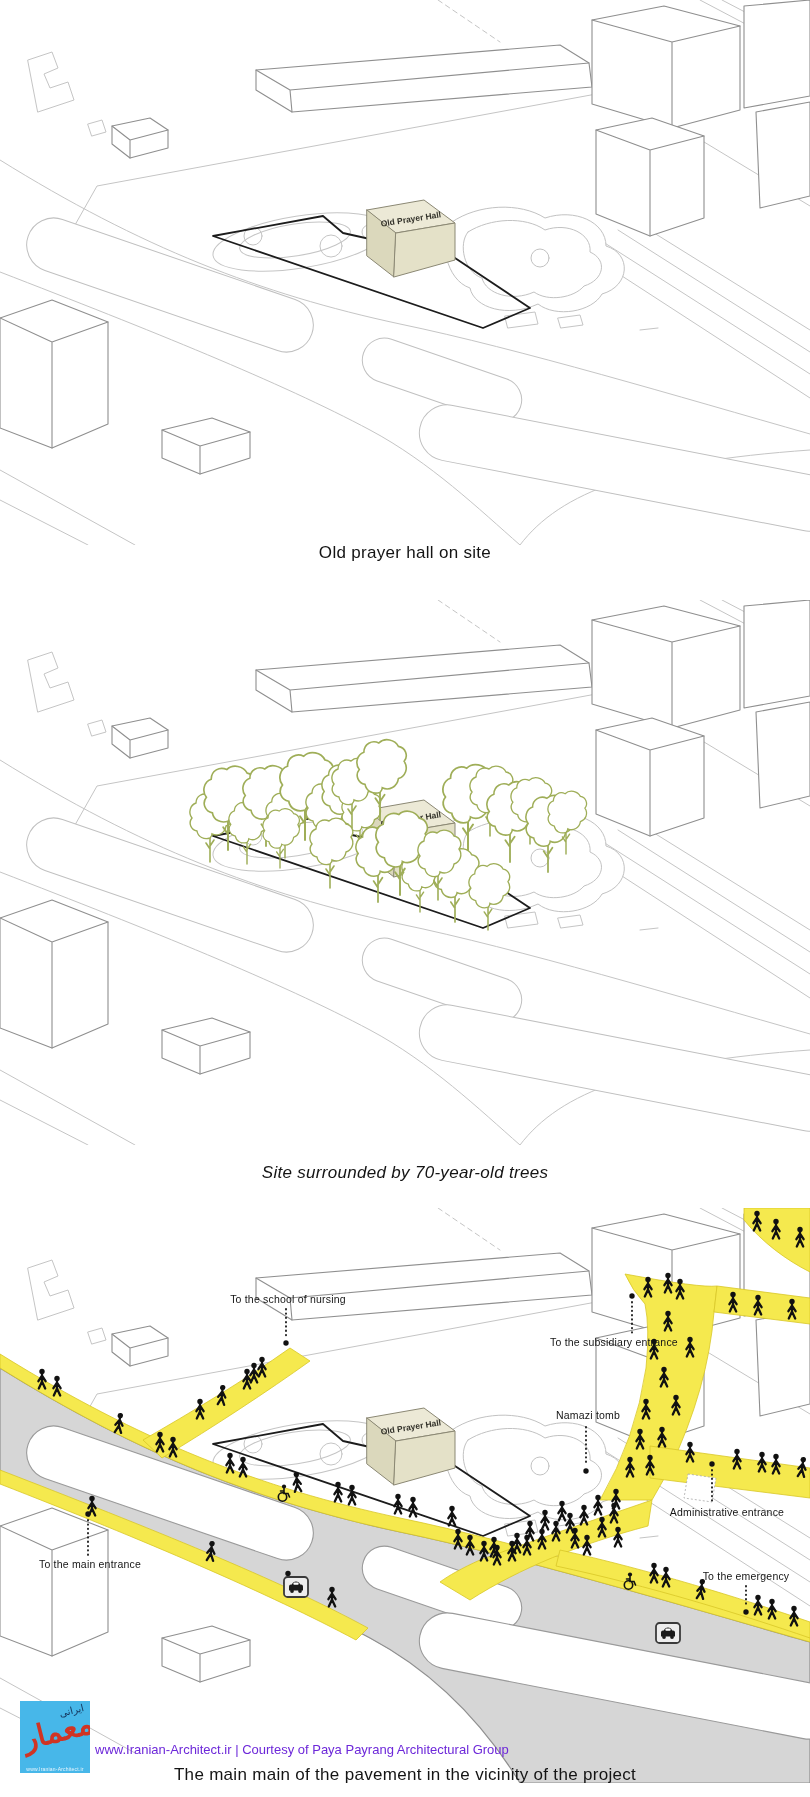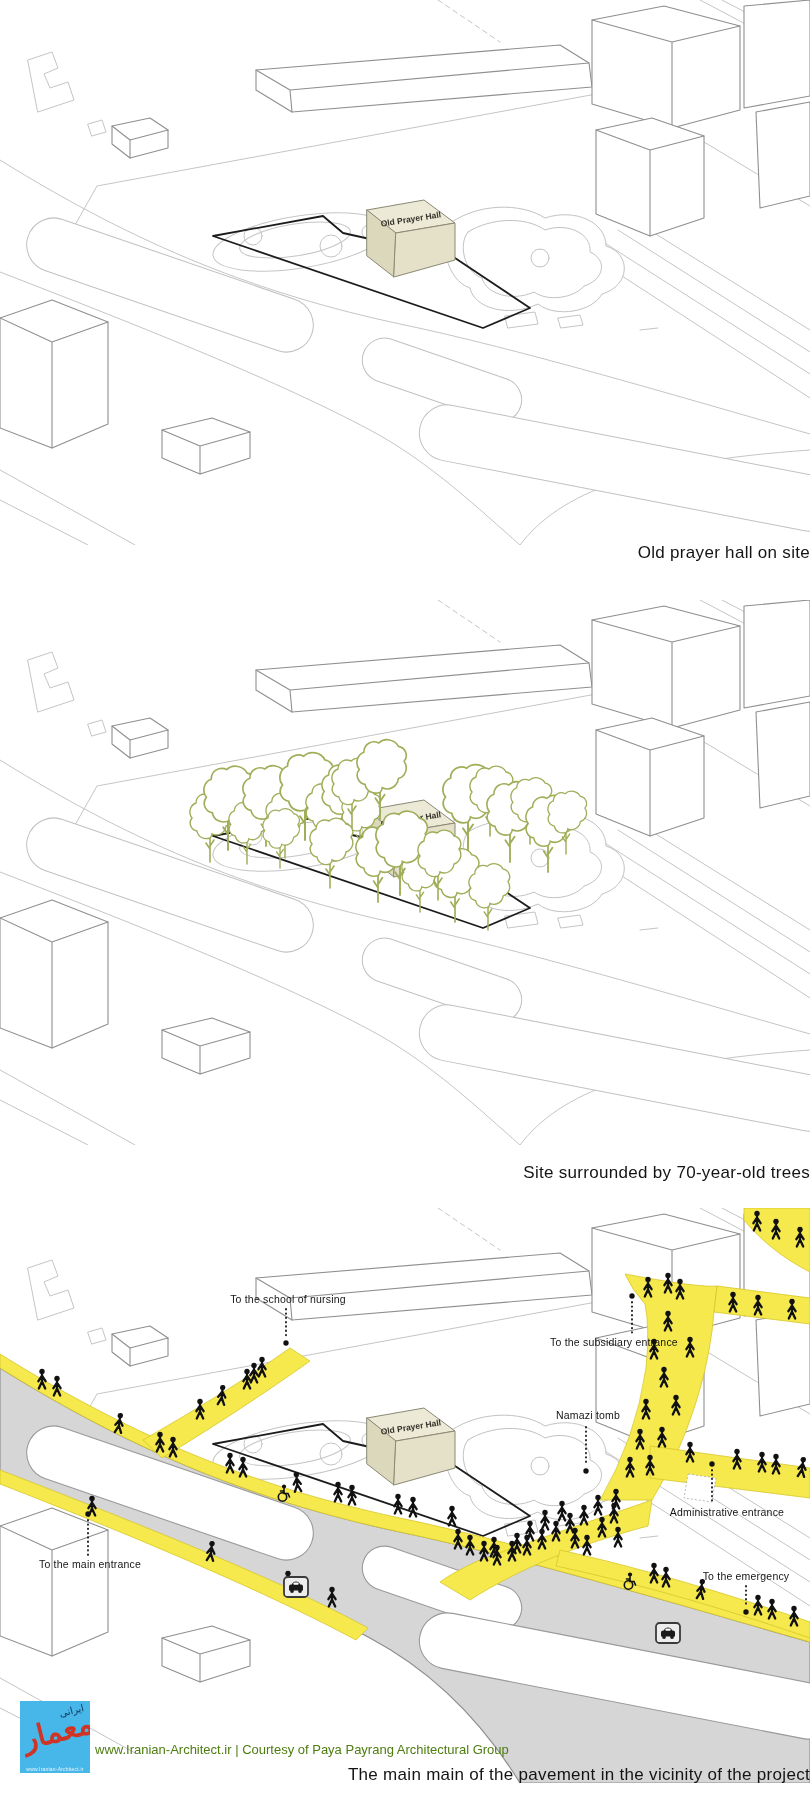--- a/index.html
+++ b/index.html
@@ -1,30 +1,30 @@
 <!DOCTYPE html>
 <html><head>
 <meta charset="utf-8">
 <style>
   html,body{margin:0;padding:0;background:#fff;}
   .page{position:relative;width:810px;height:1797px;background:#fff;overflow:hidden;
         font-family:"Liberation Sans",sans-serif;}
   .panel-svg{position:absolute;left:0;display:block;}
-  .caption{position:absolute;left:0;width:810px;text-align:right;font-size:17px;
+  .caption{position:absolute;left:0;width:810px;text-align:center;font-size:17px;
            color:#141414;letter-spacing:.3px;}
-  #cap1{top:543px;} #cap2{top:1163px;} #cap3{top:1765px;}
+  #cap1{top:543px;} #cap2{top:1163px;font-style:italic;} #cap3{top:1765px;}
   .logo{position:absolute;left:20px;top:1701px;width:70px;height:72px;background:#47b7e9;
         overflow:hidden;}
   .logo-main{position:absolute;left:2px;top:14px;width:66px;text-align:center;font-size:30px;
              font-weight:bold;color:#d03424;transform:rotate(-14deg);line-height:34px;}
   .logo-sub{position:absolute;right:6px;top:4px;font-size:10px;color:#15355c;
             transform:rotate(-14deg);}
   .logo-url{position:absolute;bottom:1px;left:0;width:100%;font-size:5px;color:#eaf7ff;
             text-align:center;letter-spacing:.2px;}
-  .credit{position:absolute;left:95px;top:1742px;font-size:13px;color:#4d7c0f;}
+  .credit{position:absolute;left:95px;top:1742px;font-size:13px;color:#6d28d9;}
   svg text{font-family:"Liberation Sans",sans-serif;}
   .lbl{font-size:10.5px;fill:#151515;letter-spacing:.2px;}
 </style>
 </head>
 <body>
 
 <div class="page">
 
   <svg width="0" height="0" style="position:absolute" aria-hidden="true">
     <defs>

